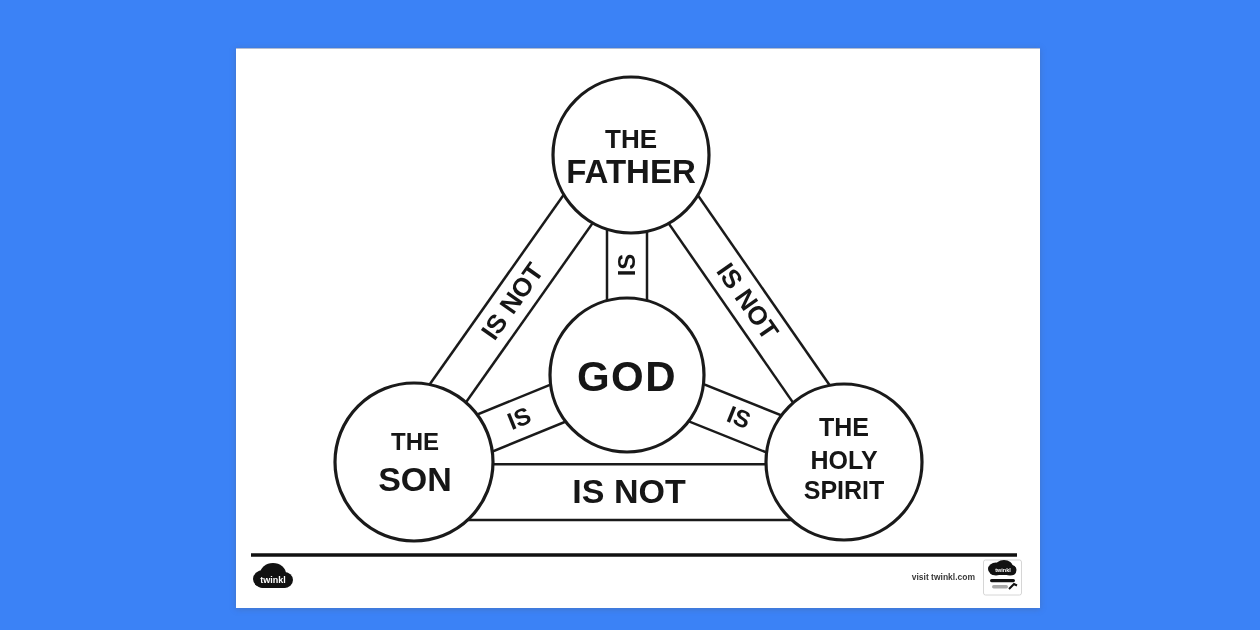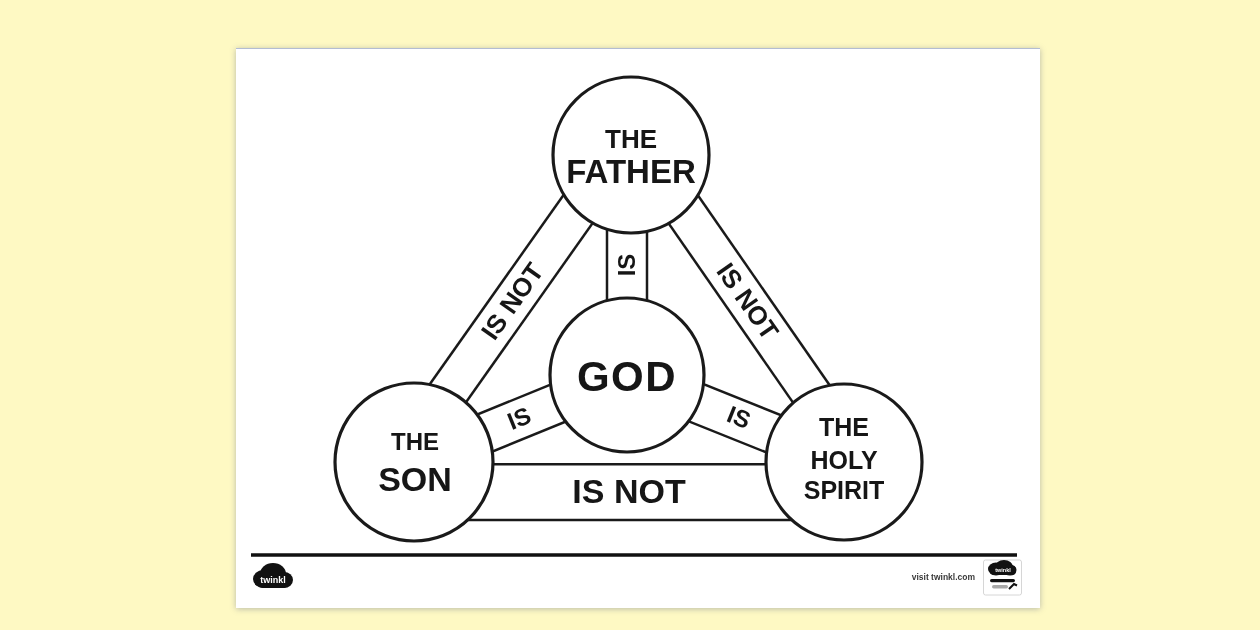--- a/index.html
+++ b/index.html
@@ -1,20 +1,20 @@
 <!DOCTYPE html>
 <html><head>
 <meta charset="utf-8">
 <style>
   html, body { margin: 0; padding: 0; }
   .stage {
     position: relative;
     width: 1260px;
     height: 630px;
-    background: #fef9c3;
+    background: #3b82f6;
     overflow: hidden;
     font-family: "Liberation Sans", sans-serif;
     text-decoration: underline;
   }
   .paper {
     position: absolute;
     left: 236px;
     top: 48px;
     width: 804px;
     height: 559px;

